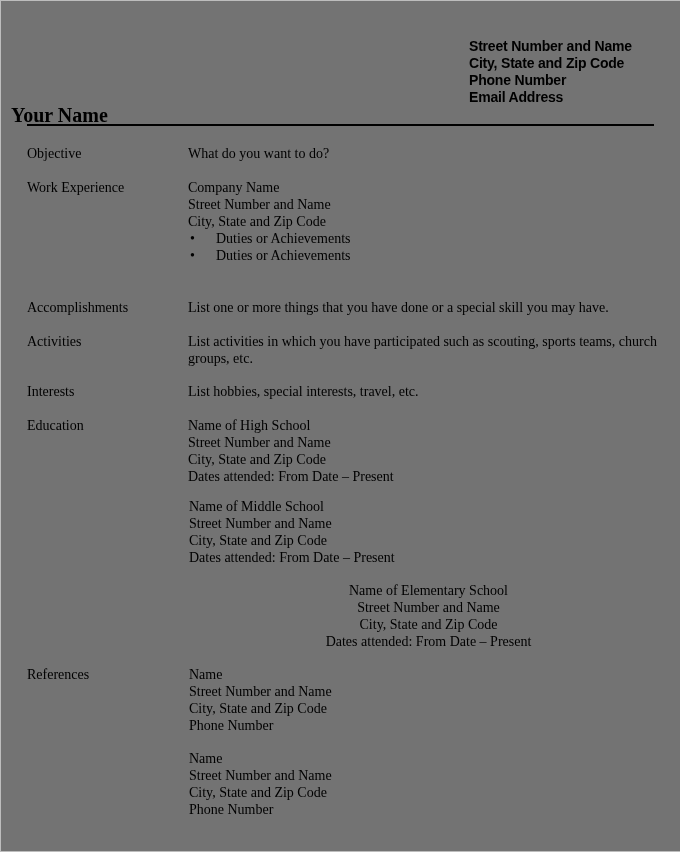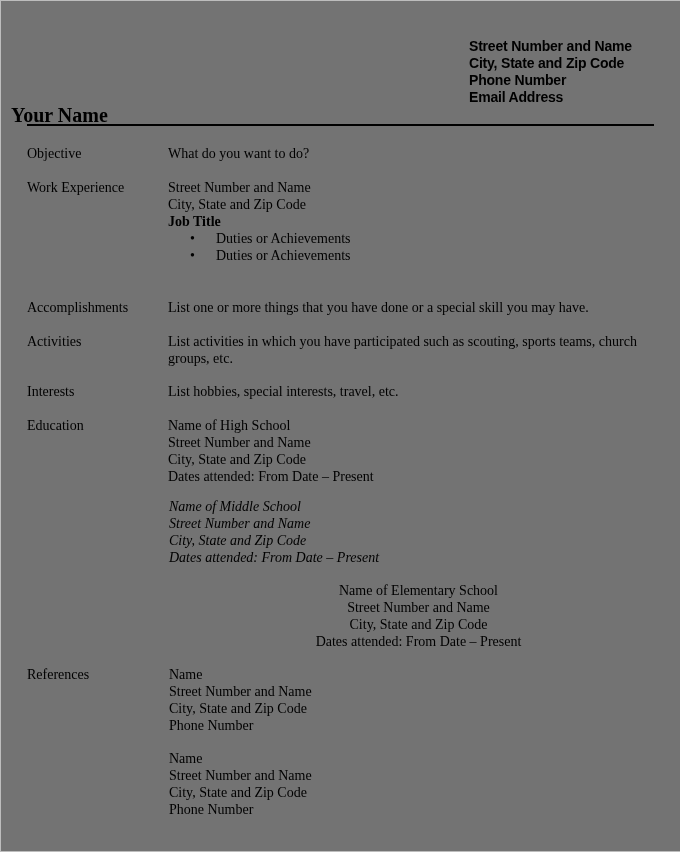--- a/index.html
+++ b/index.html
@@ -47,21 +47,21 @@
       position: absolute;
       left: 0; top: 0;
       font-weight: normal;
       white-space: nowrap;
     }
     .section .content {
       position: absolute;
       left: 141px; top: 0;
       width: 500px;
     }
-    .content .line { white-space: nowrap; }
+    .content .line { white-space: nowrap; margin-left: 20px; }
     .bold { font-weight: bold; }
     ul.duties {
       margin: 0; padding: 0; list-style: none;
     }
     ul.duties li {
       position: relative;
       padding-left: 48px;
       white-space: nowrap;
     }
     ul.duties li .bullet {
@@ -88,23 +88,23 @@
   <div class="section" style="top:144px;">
     <div class="label">Objective</div>
     <div class="content">
       <div class="line">What do you want to do?</div>
     </div>
   </div>
 
   <div class="section" style="top:178px;">
     <div class="label">Work Experience</div>
     <div class="content">
+      <div class="line">Company Name</div>
       <div class="line">Street Number and Name</div>
       <div class="line">City, State and Zip Code</div>
-      <div class="line bold">Job Title</div>
       <ul class="duties">
         <li>
           <span class="bullet">•</span>
           <span>Duties or Achievements</span>
         </li>
         <li>
           <span class="bullet">•</span>
           <span>Duties or Achievements</span>
         </li>
       </ul>
@@ -135,21 +135,21 @@
 
   <div class="section" style="top:416px;">
     <div class="label">Education</div>
     <div class="content">
       <div class="block">
         <div class="line">Name of High School</div>
         <div class="line">Street Number and Name</div>
         <div class="line">City, State and Zip Code</div>
         <div class="line">Dates attended: From Date – Present</div>
       </div>
-      <div class="block" style="margin-top:13px; padding-left:1px;font-style:italic;">
+      <div class="block" style="margin-top:13px; padding-left:1px;">
         <div class="line">Name of Middle School</div>
         <div class="line">Street Number and Name</div>
         <div class="line">City, State and Zip Code</div>
         <div class="line">Dates attended: From Date – Present</div>
       </div>
       <div class="block" style="margin-top:16px; padding-left:1px;text-align:center;">
         <div class="line">Name of Elementary School</div>
         <div class="line">Street Number and Name</div>
         <div class="line">City, State and Zip Code</div>
         <div class="line">Dates attended: From Date – Present</div>

